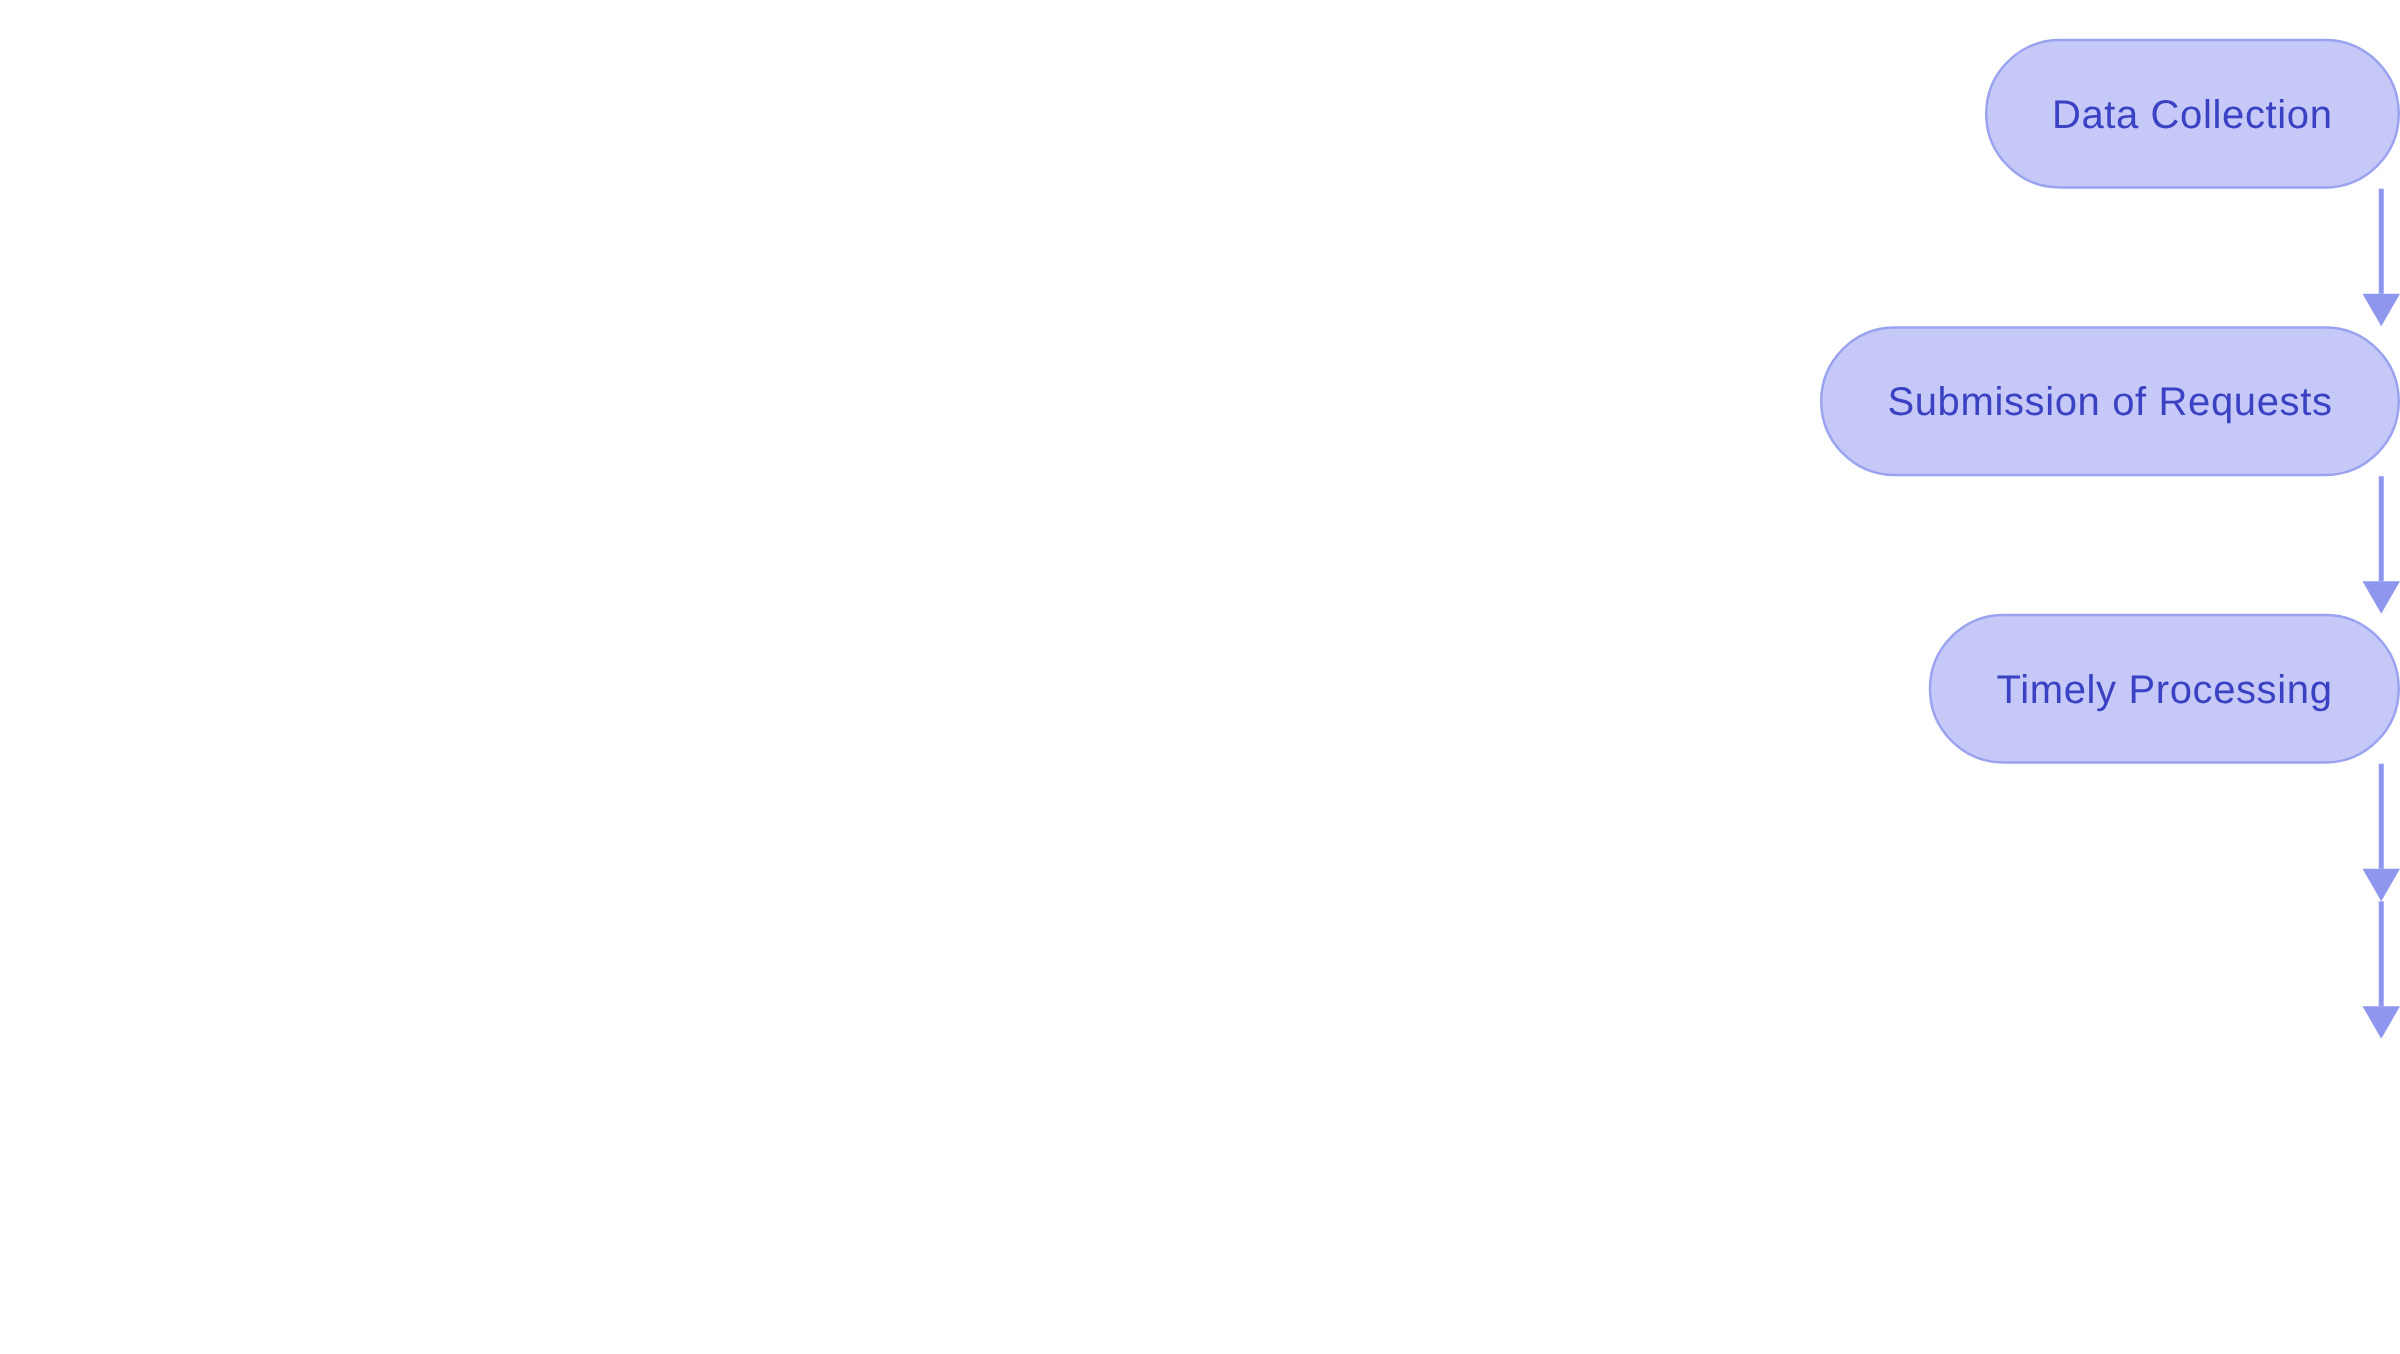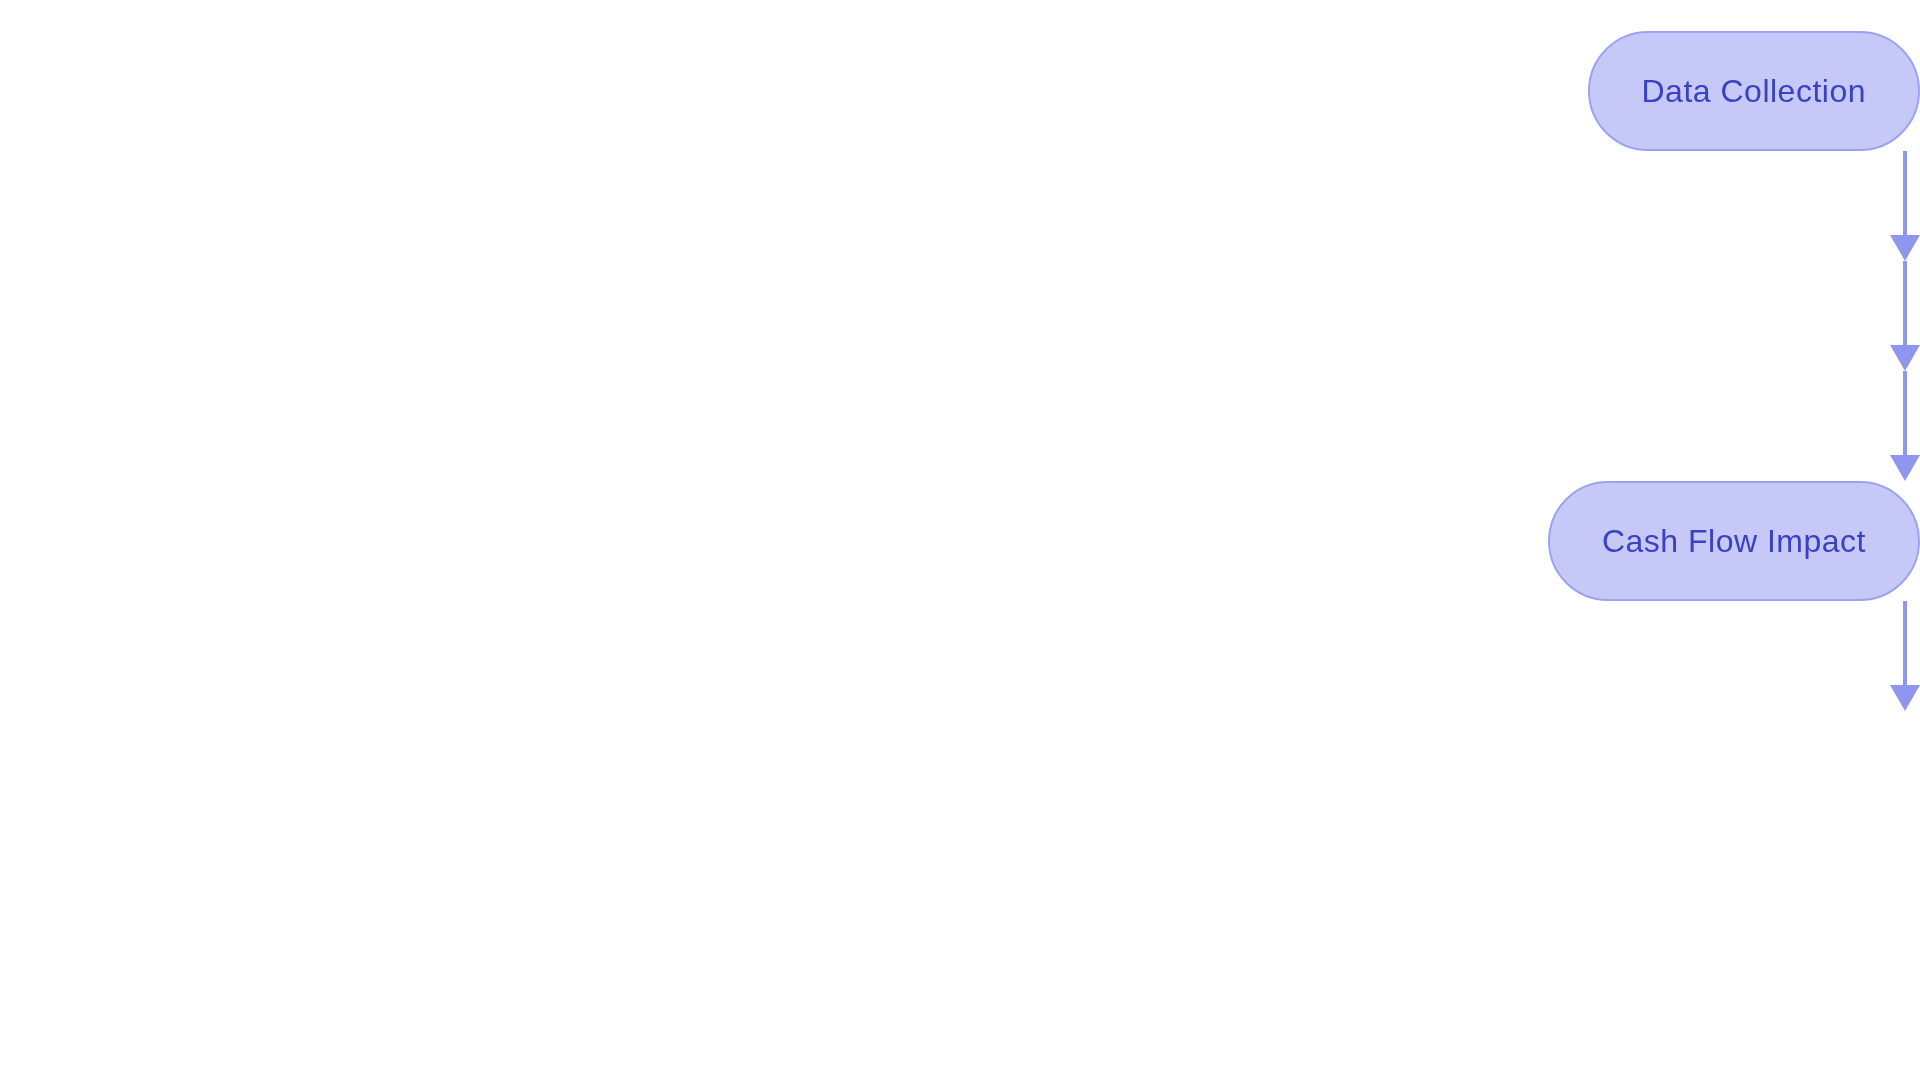--- a/index.html
+++ b/index.html
@@ -76,35 +76,38 @@
 
   <div class="node">
     <span class="node-label">Data Collection</span>
   </div>
 
   <div class="arrow">
     <div class="arrow-line"></div>
     <div class="arrow-head"></div>
   </div>
 
+  <div class="node">
+    <span class="node-label">Submission of Requests</span>
+  </div>
+
+  <div class="arrow">
+    <div class="arrow-line"></div>
+    <div class="arrow-head"></div>
+  </div>
+
+  <div class="node">
+    <span class="node-label">Timely Processing</span>
+  </div>
 
   <div class="arrow">
     <div class="arrow-line"></div>
     <div class="arrow-head"></div>
   </div>
 
 
   <div class="arrow">
     <div class="arrow-line"></div>
     <div class="arrow-head"></div>
   </div>
 
-  <div class="node">
-    <span class="node-label">Cash Flow Impact</span>
-  </div>
-
-  <div class="arrow">
-    <div class="arrow-line"></div>
-    <div class="arrow-head"></div>
-  </div>
-
 
 </div>
 
 </body></html>

